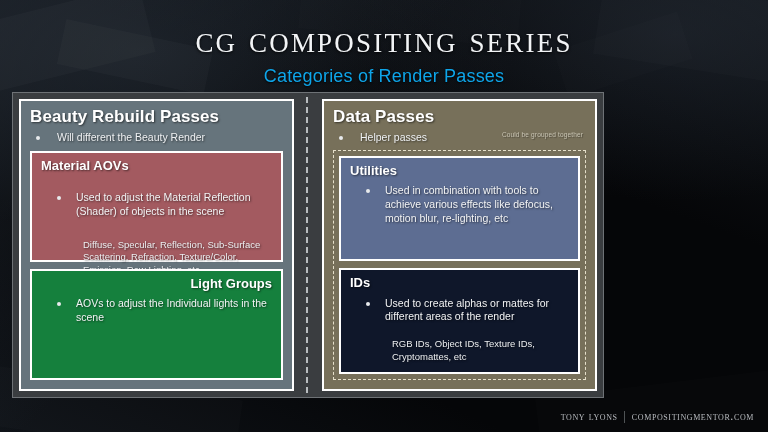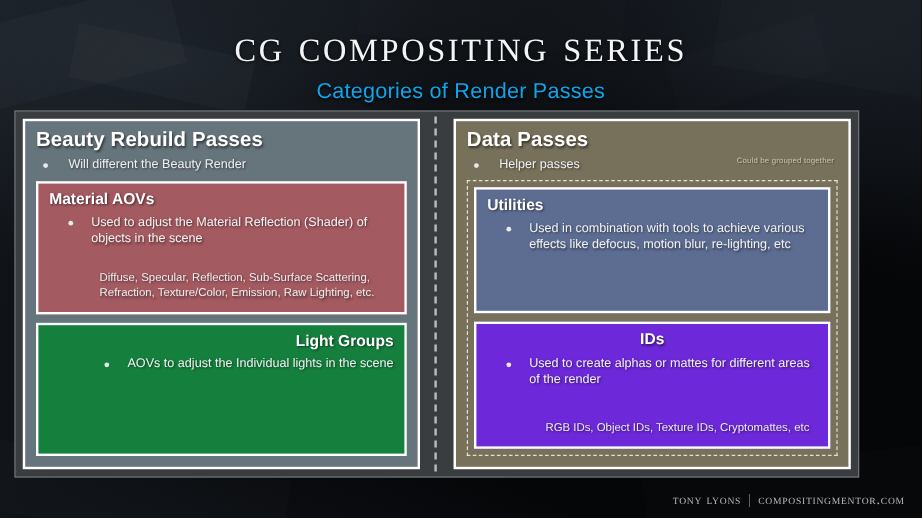--- a/index.html
+++ b/index.html
@@ -68,21 +68,21 @@
     margin-top: 9px;
     letter-spacing: 0.2px;
     text-shadow: 0 1px 2px rgba(0,0,0,0.85);
   }
 
   
   .board {
     position: absolute;
     left: 12px;
     top: 92px;
-    width: 704px;
+    width: 592px;
     height: 306px;
     background: #3a3d40;
     border: 1px solid #6e7276;
     display: flex;
     z-index: 4;
     box-sizing: border-box;
   }
   .col {
     flex: 1 1 0;
     display: flex;
@@ -175,24 +175,24 @@
   
   .card {
     border: 2px solid #ffffff;
     padding: 6px 9px 8px 9px;
     box-sizing: border-box;
     flex: 1 1 0;
     display: flex;
     flex-direction: column;
     min-height: 0;
   }
-  .card-aov   { background: #a35a60; }
+  .card-aov   { background: #a35a60; gap: 12px; }
   .card-light { background: #15803d; align-items: flex-end; }
   .card-util  { background: #5d6d92; }
-  .card-ids   { background: #6d28d9; align-items: center; }
+  .card-ids   { background: #0f172a; }
 
   .card-title {
     font-size: 13px;
     font-weight: bold;
     color: #ffffff;
     line-height: 1.1;
     text-shadow: 1px 1px 2px rgba(0,0,0,0.55);
   }
   .card-bullet {
     display: flex;

